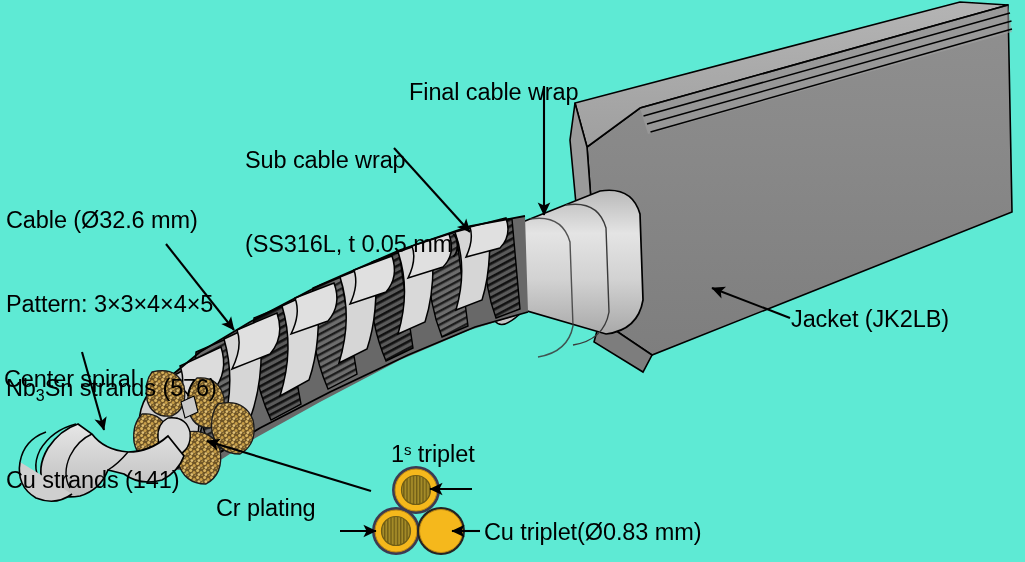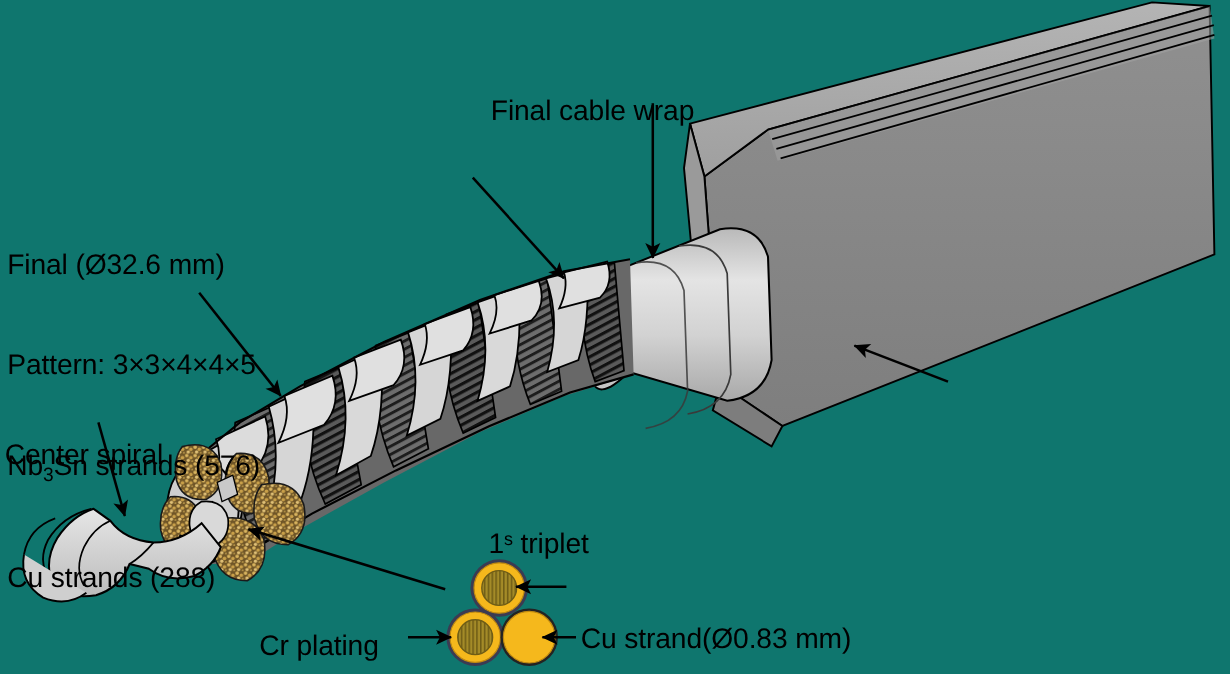--- a/index.html
+++ b/index.html
@@ -8,21 +8,21 @@
     padding: 0;
     background: #ffffff;
   }
   body {
     font-family: "Liberation Sans", sans-serif;
   }
   #figure {
     position: relative;
     width: 1025px;
     height: 562px;
-    background: #0f766e;
+    background: #5eead4;
     overflow: hidden;
   }
   #art {
     position: absolute;
     left: 0;
     top: 0;
     width: 1025px;
     height: 562px;
   }
   .lbl {
@@ -41,23 +41,23 @@
   .lbl .sup {
     font-size: 15px;
     vertical-align: 7px;
   }
   
   #lbl-final-wrap  { left: 409px; top: 22px; }
   #lbl-sub-wrap    { left: 245px; top: 90px; }
   #lbl-cable       { left: 6px;  top: 150px; }
   #lbl-center      { left: 4px;  top: 309px; }
   #lbl-jacket      { left: 791px; top: 305px; }
-  #lbl-triplet     { left: 407px; top: 436px; }
+  #lbl-triplet     { left: 391px; top: 436px; }
   #lbl-nb3sn       { left: 476px; top: 476px; }
-  #lbl-cr          { left: 216px; top: 524px; text-align: right; }
+  #lbl-cr          { left: 216px; top: 494px; text-align: right; }
   #lbl-cu          { left: 484px; top: 518px; }
 </style>
 </head>
 <body>
 
 <div id="figure">
 
   <svg id="art" viewBox="0 0 1025 562">
     <defs>
 
@@ -245,33 +245,38 @@
       <line x1="340" y1="531" x2="376" y2="531" marker-end="url(#arrowHead)"></line>
 
       <line x1="480" y1="531" x2="452" y2="531" marker-end="url(#arrowHead)"></line>
     </g>
   </svg>
 
   <div class="lbl" id="lbl-final-wrap">
     <div>Final cable wrap</div>
   </div>
 
+  <div class="lbl" id="lbl-sub-wrap">
+    <div>Sub cable wrap</div>
+    <div>(SS316L, t 0.05 mm)</div>
+  </div>
 
   <div class="lbl" id="lbl-cable">
-    <div>Final (Ø32.6 mm)</div>
+    <div>Cable (Ø32.6 mm)</div>
     <div>Pattern: 3×3×4×4×5</div>
     <div><span>Nb</span><span class="sub">3</span><span>Sn strands (576)</span></div>
-    <div>Cu strands (288)</div>
+    <div>Cu strands (141)</div>
   </div>
 
   <div class="lbl" id="lbl-center">
     <div>Center spiral</div>
   </div>
 
+  <div class="lbl" id="lbl-jacket">Jacket (JK2LB)</div>
 
   <div class="lbl" id="lbl-triplet"><span>1</span><span class="sup">s</span><span> triplet</span></div>
 
 
   <div class="lbl" id="lbl-cr">Cr plating</div>
 
-  <div class="lbl" id="lbl-cu">Cu strand(Ø0.83 mm)</div>
+  <div class="lbl" id="lbl-cu">Cu triplet(Ø0.83 mm)</div>
 
 </div>
 
 </body></html>

